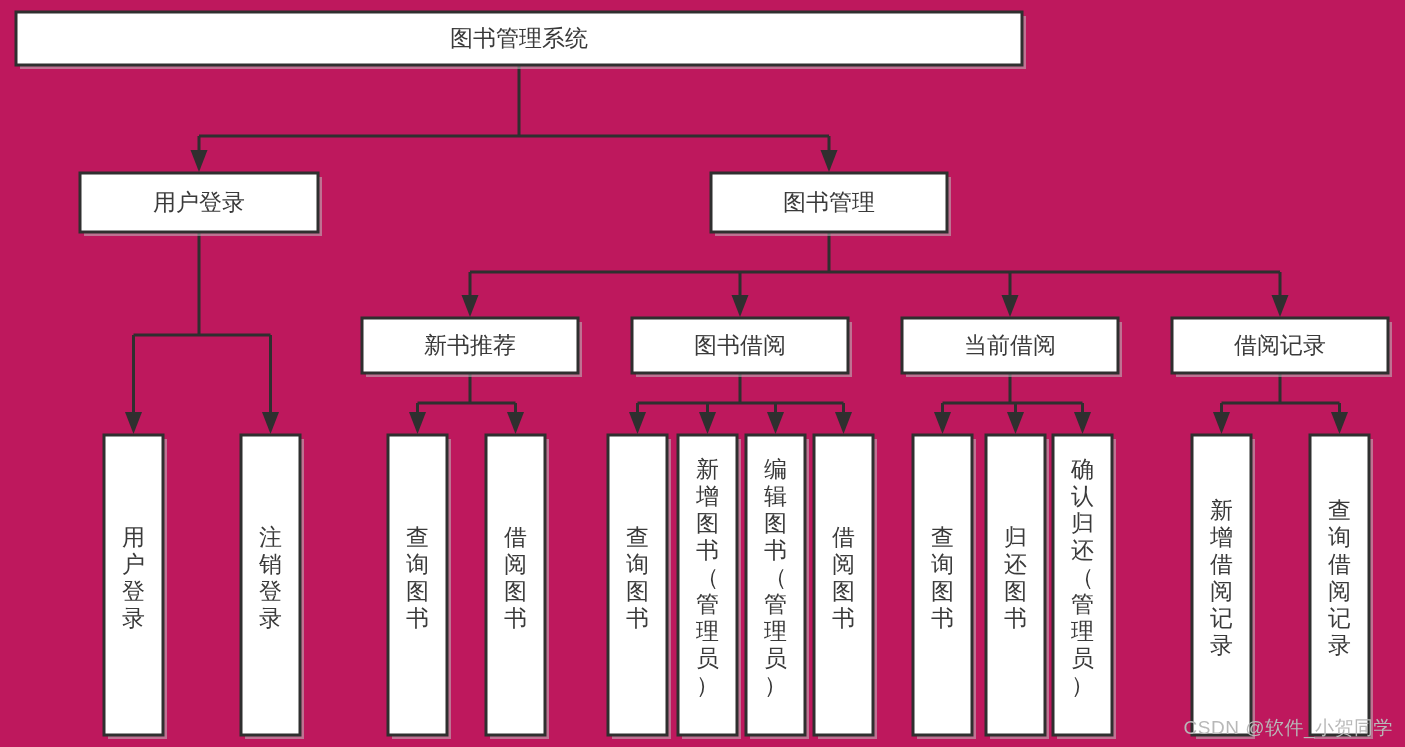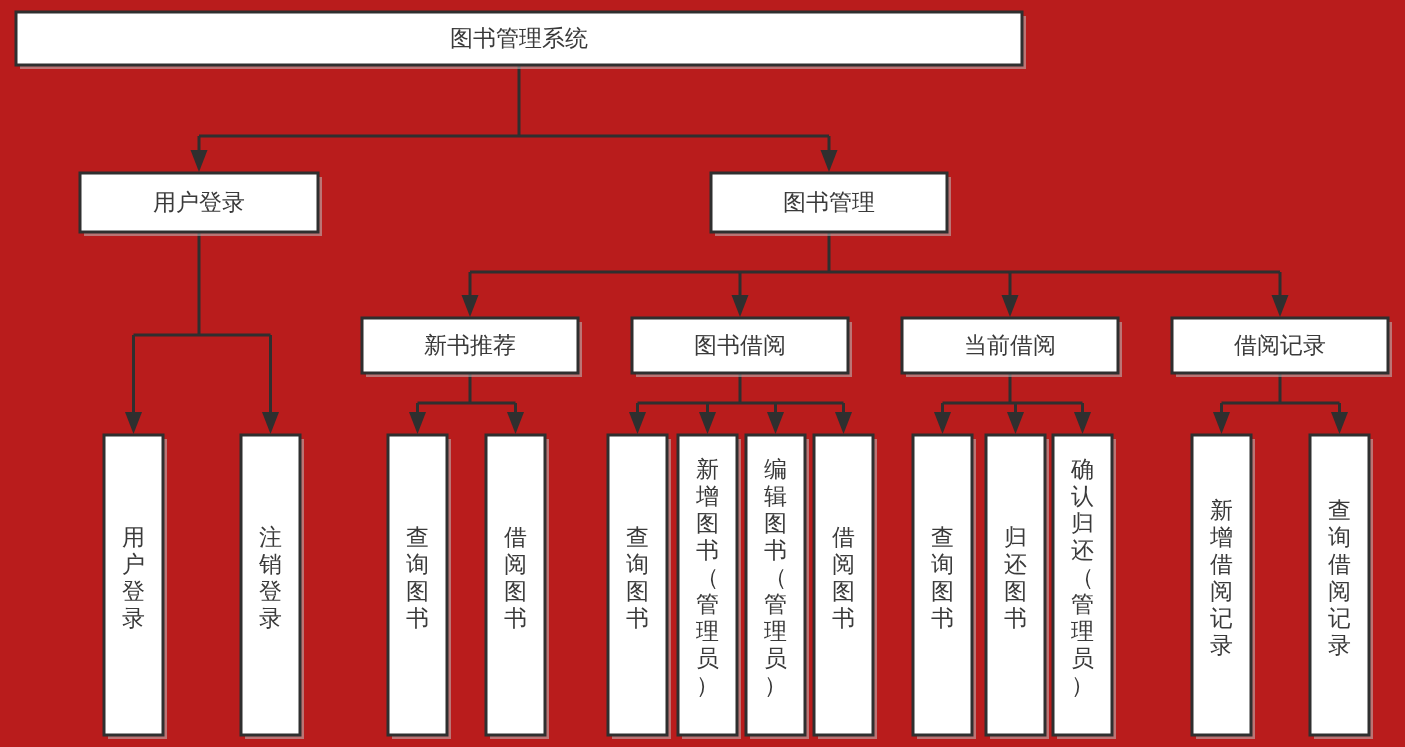--- a/index.html
+++ b/index.html
@@ -7,21 +7,21 @@
     padding: 0;
     background: #ffffff;
   }
   body {
     font-family: "Liberation Sans", "DejaVu Sans", sans-serif;
   }
   #diagram-root {
     position: relative;
     width: 1405px;
     height: 747px;
-    background: #b91c1c;
+    background: #be185d;
     overflow: hidden;
   }
   svg.diagram-canvas {
     position: absolute;
     left: 0;
     top: 0;
     width: 1405px;
     height: 747px;
     display: block;
   }
@@ -223,13 +223,14 @@
           <rect x="1192" y="435" width="59" height="300" class="node-box"></rect>
           <text class="node-label-vertical"><tspan x="1221.5" y="517.5">新</tspan><tspan x="1221.5" y="544.5">增</tspan><tspan x="1221.5" y="571.5">借</tspan><tspan x="1221.5" y="598.5">阅</tspan><tspan x="1221.5" y="625.5">记</tspan><tspan x="1221.5" y="652.5">录</tspan></text>
         </g>
         <g>
           <rect x="1314" y="439" width="59" height="300" class="node-shadow"></rect>
           <rect x="1310" y="435" width="59" height="300" class="node-box"></rect>
           <text class="node-label-vertical"><tspan x="1339.5" y="517.5">查</tspan><tspan x="1339.5" y="544.5">询</tspan><tspan x="1339.5" y="571.5">借</tspan><tspan x="1339.5" y="598.5">阅</tspan><tspan x="1339.5" y="625.5">记</tspan><tspan x="1339.5" y="652.5">录</tspan></text>
         </g>
       </g>
   </svg>
+  <div class="watermark">CSDN @软件_小贺同学</div>
 </div>
 
 </body></html>

